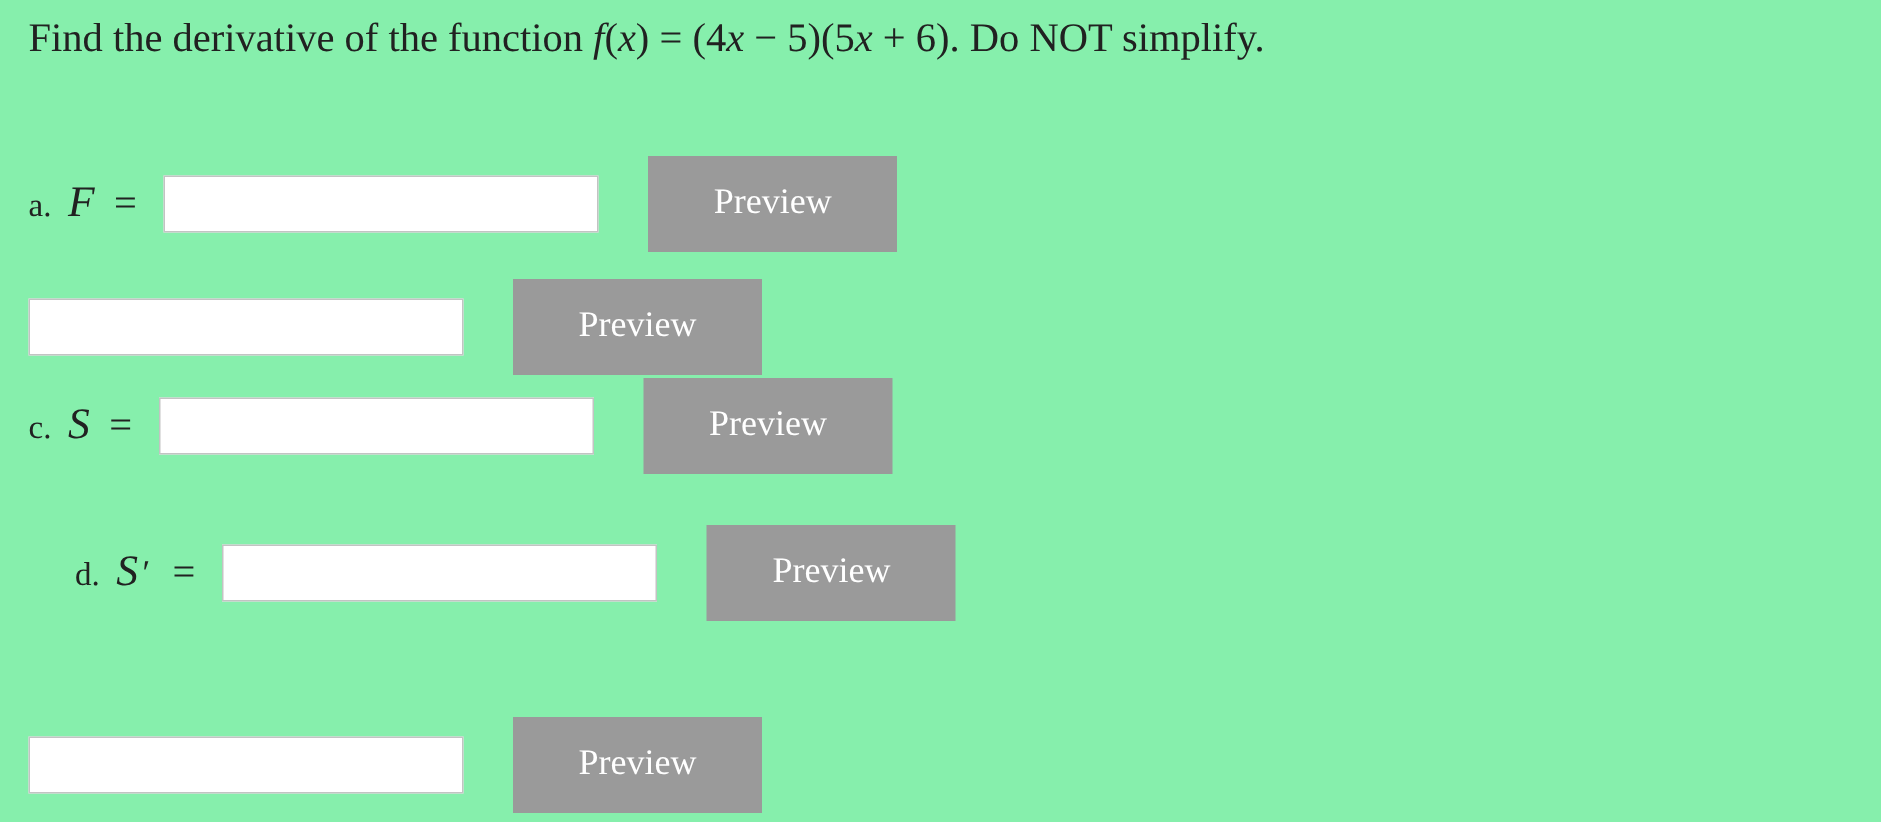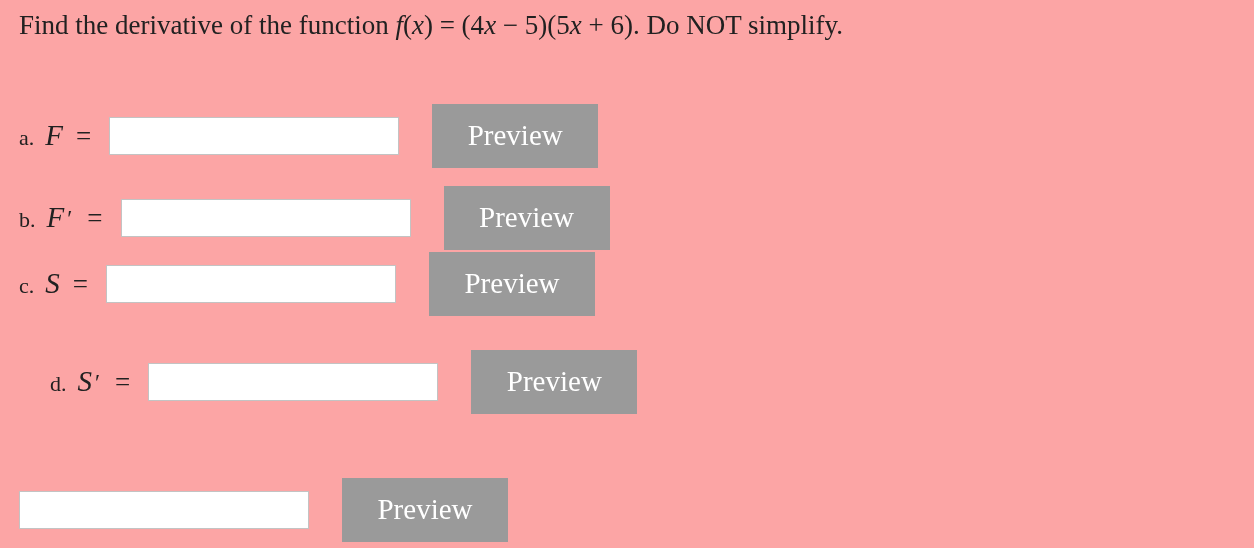--- a/index.html
+++ b/index.html
@@ -4,21 +4,21 @@
 <style>
   html, body {
     margin: 0;
     padding: 0;
     background: #ffffff;
   }
   .page {
     position: relative;
     width: 1254px;
     height: 548px;
-    background: #fca5a5;
+    background: #86efac;
     overflow: hidden;
     font-family: "Liberation Serif", "DejaVu Serif", serif;
     color: #212121;
   }
   .problem-statement {
     position: absolute;
     left: 19px;
     top: 7px;
     font-size: 27px;
     line-height: 1.35;
@@ -80,21 +80,21 @@
   }
   .preview-button {
     box-sizing: border-box;
     width: 166px;
     height: 64px;
     background: #9a9a9a;
     color: #ffffff;
     border: none;
     border-radius: 0;
     font-family: "Liberation Serif", "DejaVu Serif", serif;
-    font-size: 29px;
+    font-size: 24px;
     cursor: pointer;
     text-align: center;
   }
 </style>
 </head>
 <body>
 
 <div class="page">
 
   <div class="problem-statement"><span class="seg seg-text">Find the derivative of the function </span><span class="seg seg-var">f</span><span class="seg seg-math">(</span><span class="seg seg-var">x</span><span class="seg seg-math">) = (4</span><span class="seg seg-var">x</span><span class="seg seg-math"> − 5)(5</span><span class="seg seg-var">x</span><span class="seg seg-math"> + 6)</span><span class="seg seg-text">. Do NOT simplify.</span></div>
@@ -103,25 +103,20 @@
     <span class="row-label">
       <span class="row-letter">a.</span>
       <span class="row-math"><span class="seg seg-var">F</span></span>
       <span class="row-equals">=</span>
     </span>
     <input type="text" class="answer-input" value="" style="">
     <button class="preview-button">Preview</button>
   </div>
 
   <div class="answer-row row-b">
-    <span class="row-label">
-      <span class="row-letter">b.</span>
-      <span class="row-math"><span class="seg seg-var">F</span><span class="seg seg-prime">′</span></span>
-      <span class="row-equals">=</span>
-    </span>
     <input type="text" class="answer-input" value="" style="">
     <button class="preview-button">Preview</button>
   </div>
 
   <div class="answer-row row-c">
     <span class="row-label">
       <span class="row-letter">c.</span>
       <span class="row-math"><span class="seg seg-var">S</span></span>
       <span class="row-equals">=</span>
     </span>

